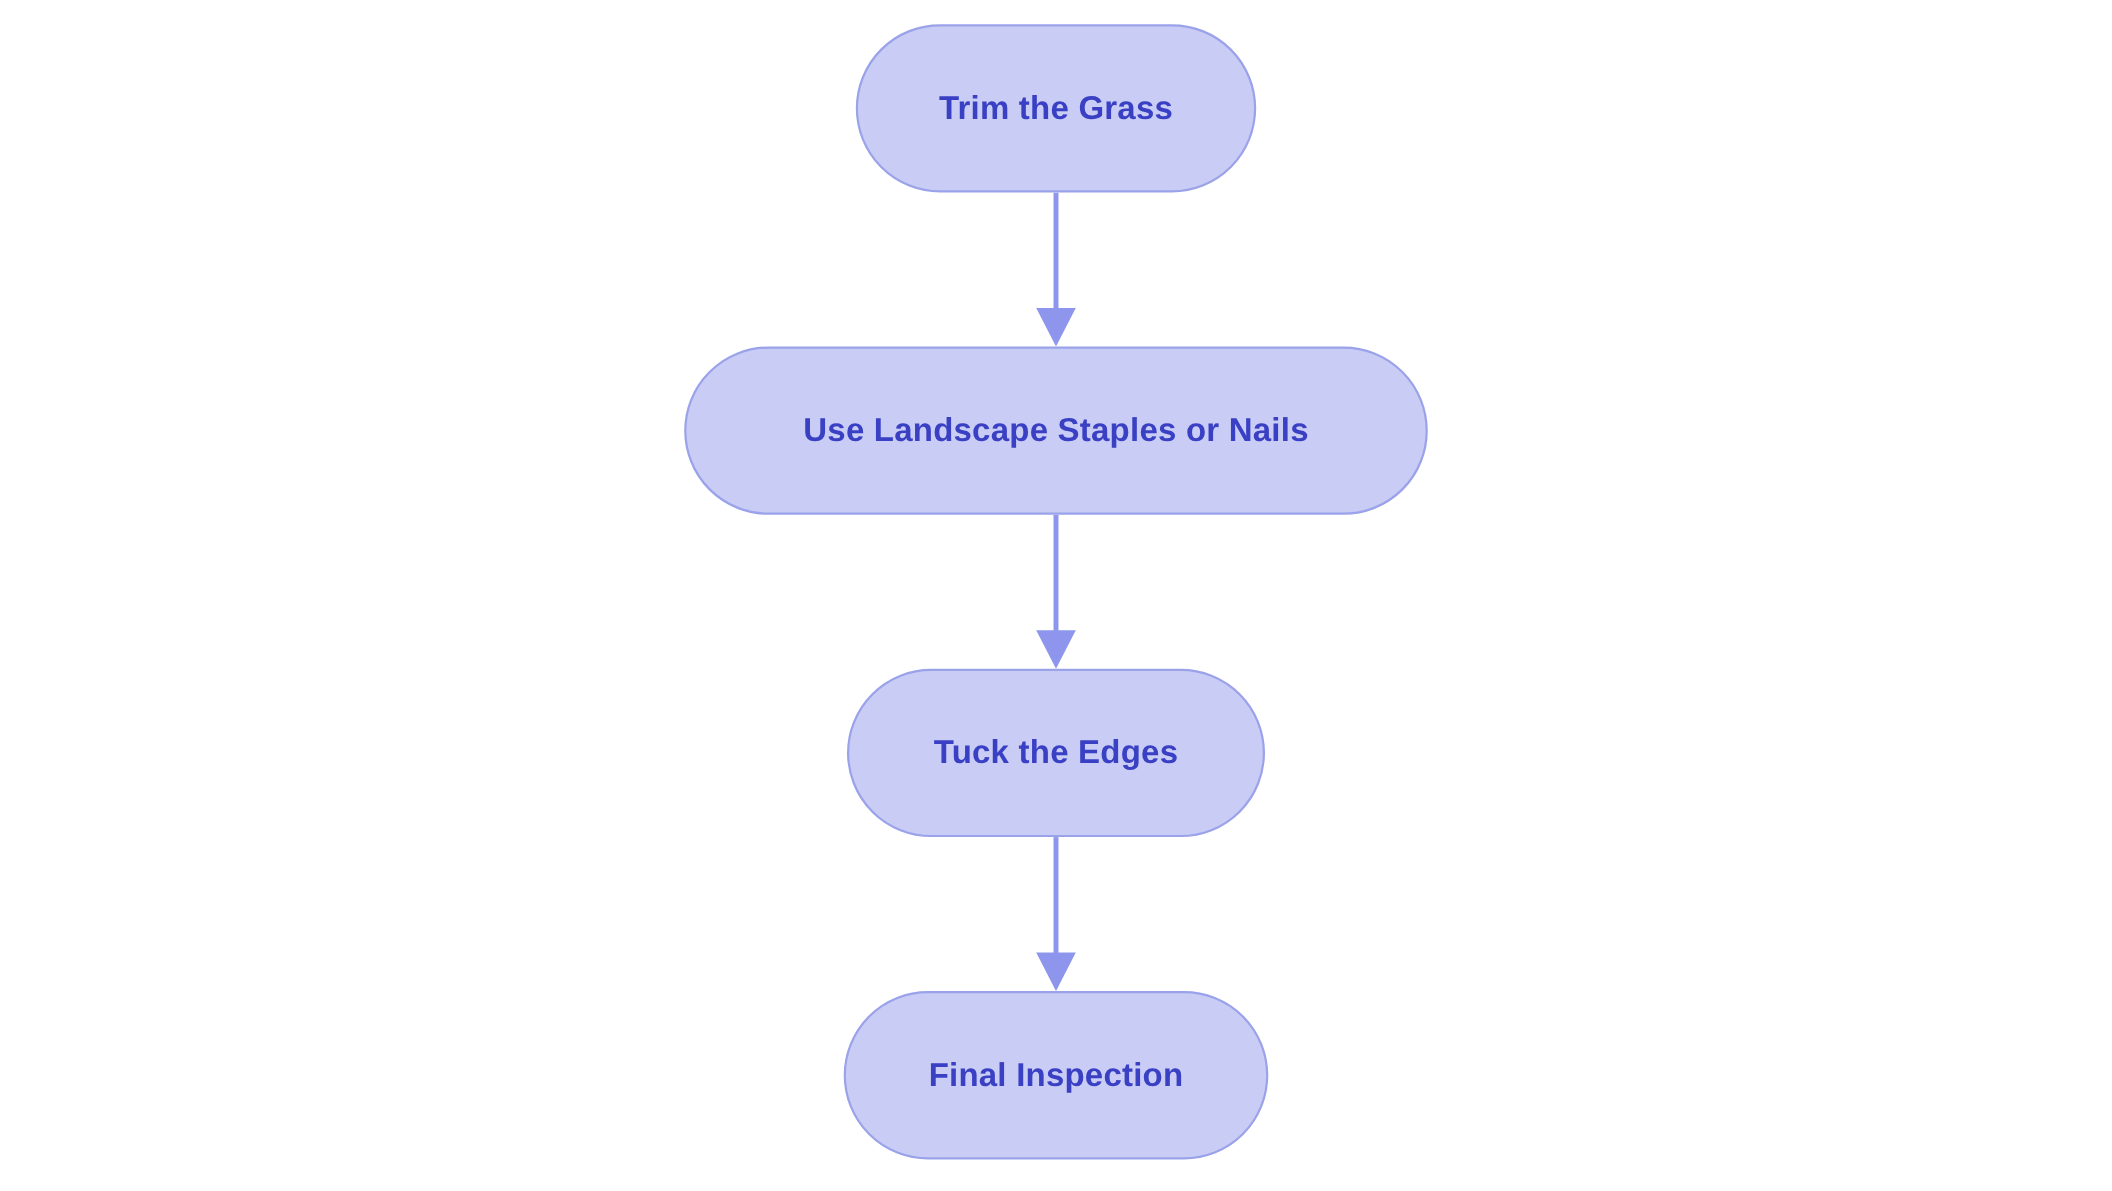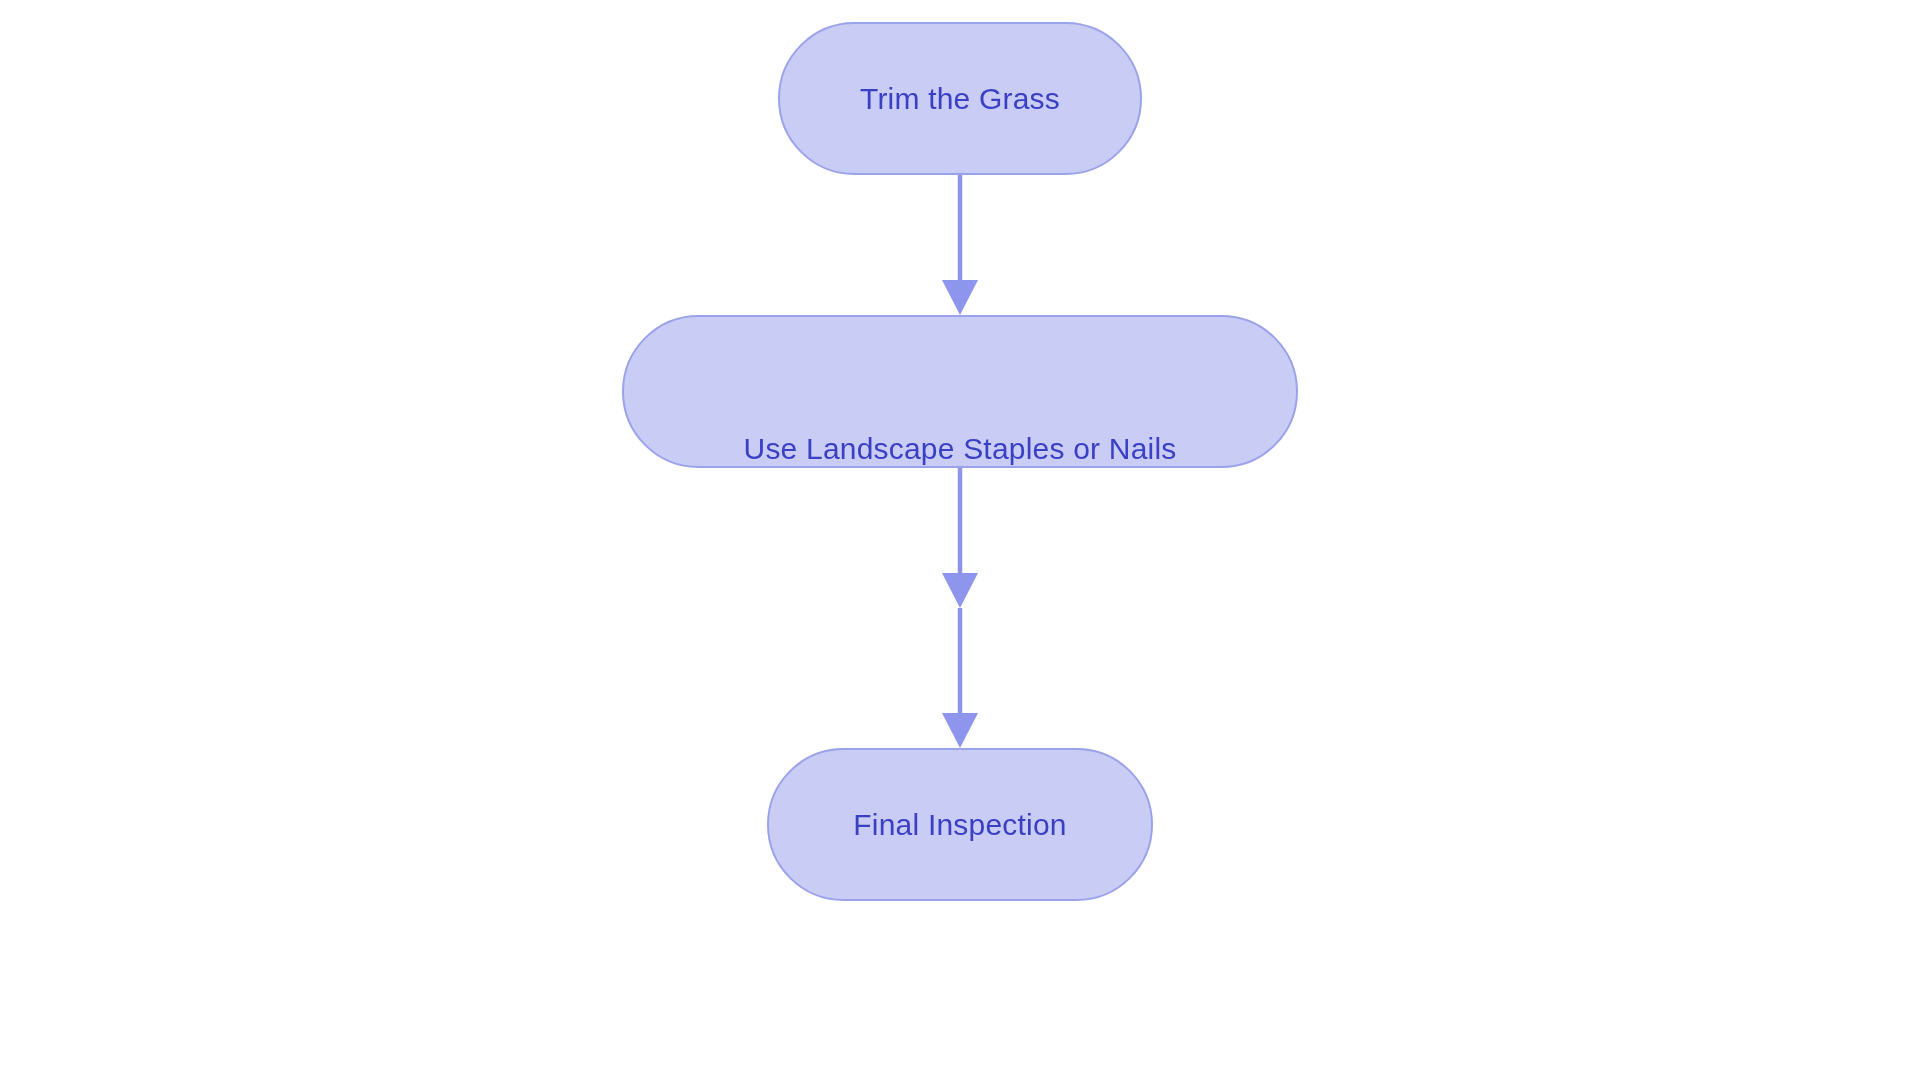--- a/index.html
+++ b/index.html
@@ -35,26 +35,26 @@
     height: 153px;
     border-radius: 80px;
     background: var(--node-fill);
     border: 2.5px solid var(--node-border);
     display: flex;
     align-items: center;
     justify-content: center;
     flex: 0 0 auto;
   }
   .node-w1 { width: 364px; }
-  .node-w2 { width: 676px; align-items: flex-end; }
+  .node-w2 { width: 676px; }
   .node-w3 { width: 380px; }
   .node-w4 { width: 386px; align-items: center; }
   .node-label {
     font-size: 30px;
-    font-weight: 400;
+    font-weight: 700;
     letter-spacing: 0.2px;
     color: var(--node-text);
     white-space: nowrap;
   }
   .arrow-svg {
     display: block;
     width: 40px;
     height: 140px;
     flex: 0 0 auto;
   }
@@ -79,20 +79,23 @@
 
   <div class="node node-w2">
     <span class="node-label">Use Landscape Staples or Nails</span>
   </div>
 
   <svg class="arrow-svg" viewBox="0 0 40 140" aria-hidden="true">
     <rect x="17.75" y="0" width="4.5" height="110"></rect>
     <polygon points="2,105 38,105 20,140"></polygon>
   </svg>
 
+  <div class="node node-w3">
+    <span class="node-label">Tuck the Edges</span>
+  </div>
 
   <svg class="arrow-svg" viewBox="0 0 40 140" aria-hidden="true">
     <rect x="17.75" y="0" width="4.5" height="110"></rect>
     <polygon points="2,105 38,105 20,140"></polygon>
   </svg>
 
   <div class="node node-w4">
     <span class="node-label">Final Inspection</span>
   </div>
 

